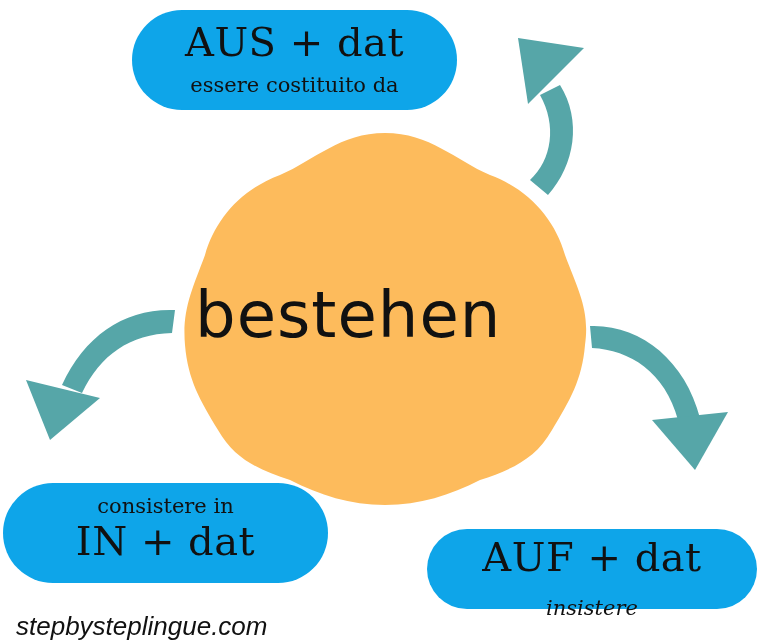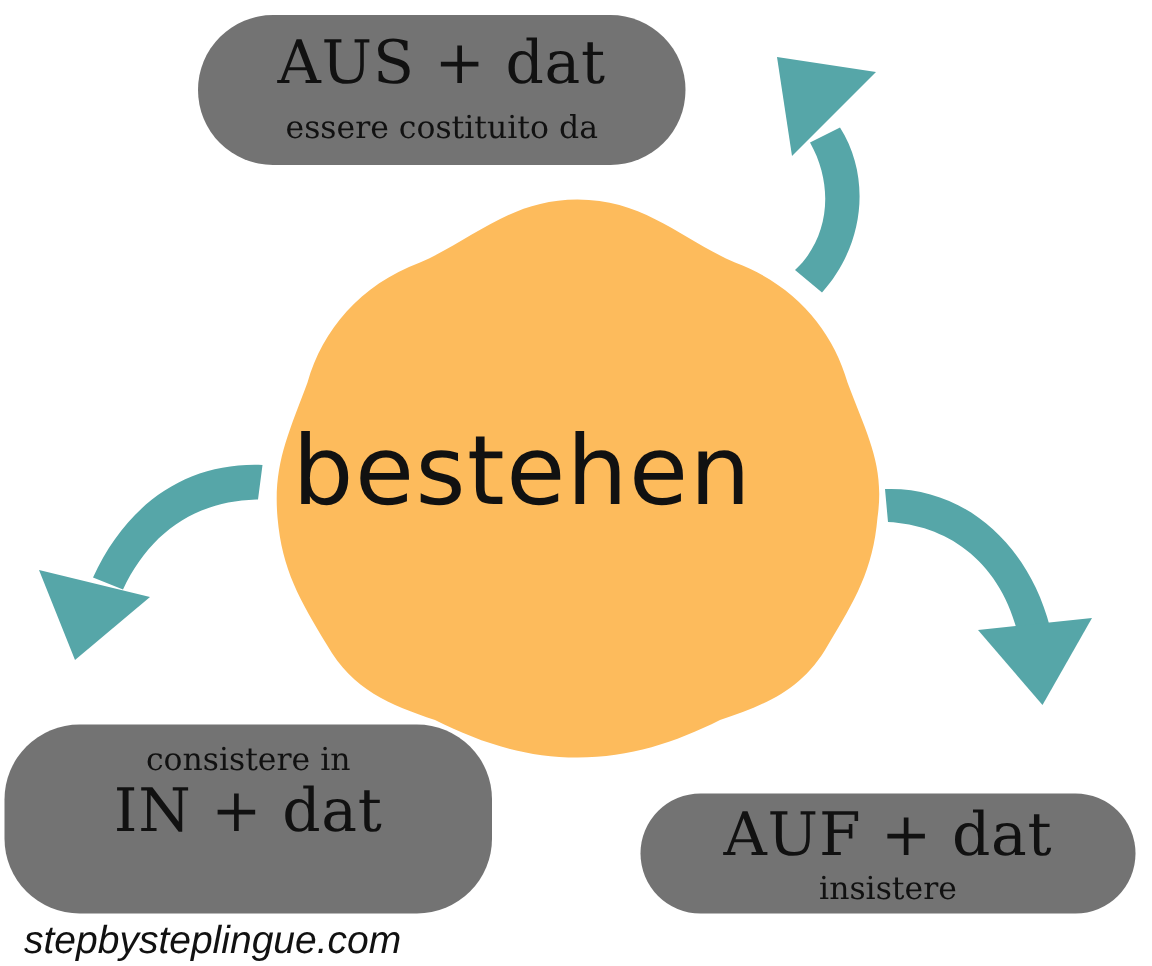--- a/index.html
+++ b/index.html
@@ -1,37 +1,37 @@
 <!DOCTYPE html>
 <html><head>
   <meta charset="utf-8">
   <style>
     html, body { margin: 0; padding: 0; background: #ffffff; }
     body { width: 768px; height: 644px; position: relative; overflow: hidden; }
     .canvas { position: absolute; left: 0; top: 0; width: 768px; height: 644px; }
     .layer-svg { position: absolute; left: 0; top: 0; }
     .pill {
       position: absolute;
-      background: #737373;
+      background: #0ea5e9;
       border-radius: 50px;
       color: #111111;
       font-family: "DejaVu Serif", "Liberation Serif", serif;
       text-align: center;
     }
     .pill .big { display: block; font-size: 40px; line-height: 44px; letter-spacing: 0.5px; }
     .pill .small { display: block; font-size: 21px; line-height: 26px; }
     .pill-aus { left: 132px; top: 10px; width: 325px; height: 100px; }
     .pill-aus .big { margin-top: 10px; }
     .pill-aus .small { margin-top: 8px; }
-    .pill-in { left: 3px; top: 483px; width: 325px; height: 126px; }
+    .pill-in { left: 3px; top: 483px; width: 325px; height: 100px; }
     .pill-in .small { margin-top: 10px; }
     .pill-in .big { margin-top: 0; }
     .pill-auf { left: 427px; top: 529px; width: 330px; height: 80px; }
     .pill-auf .big { margin-top: 6px; }
-    .pill-auf .small { margin-top: 0; }
+    .pill-auf .small { margin-top: 16px; font-style: italic; }
     .center-word {
       position: absolute;
       left: 195px; top: 265px; width: 380px; height: 100px;
       text-align: left;
       font-family: "DejaVu Sans", "Liberation Sans", sans-serif;
       font-size: 64px; line-height: 100px; color: #111111;
       letter-spacing: 1px;
     }
     .footer {
       position: absolute; left: 16px; top: 611px;

